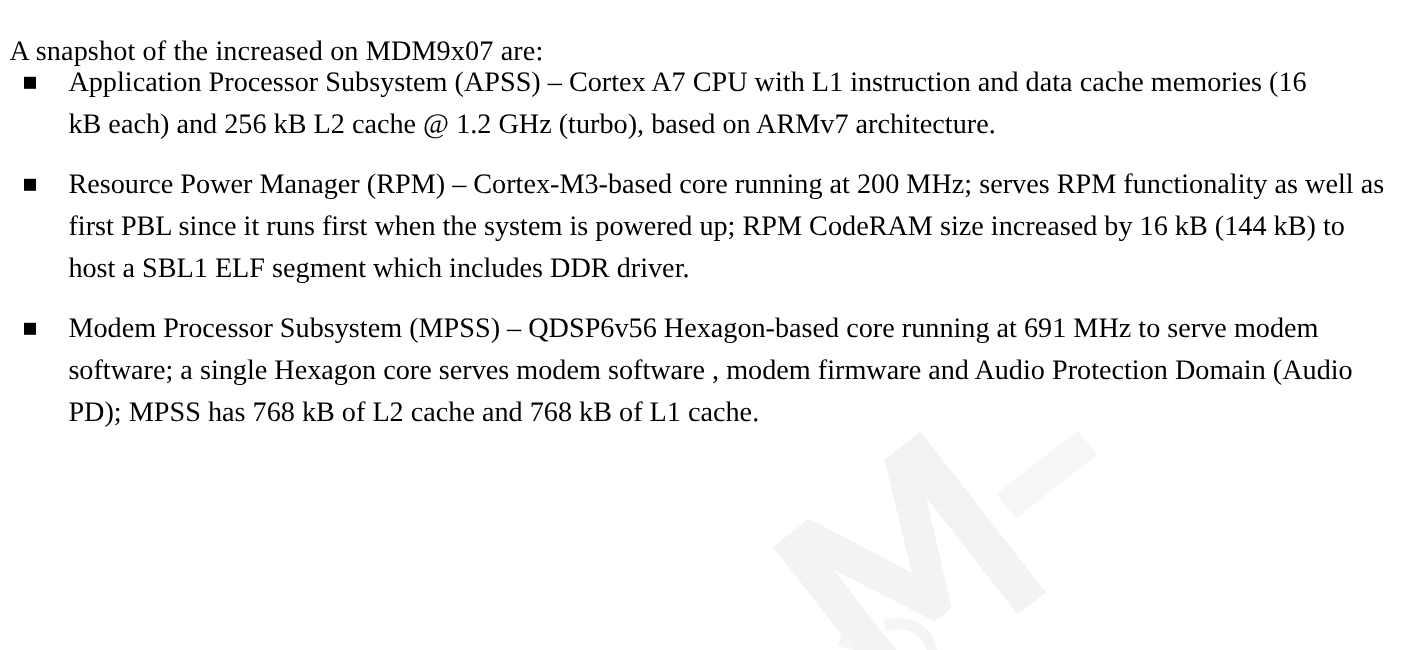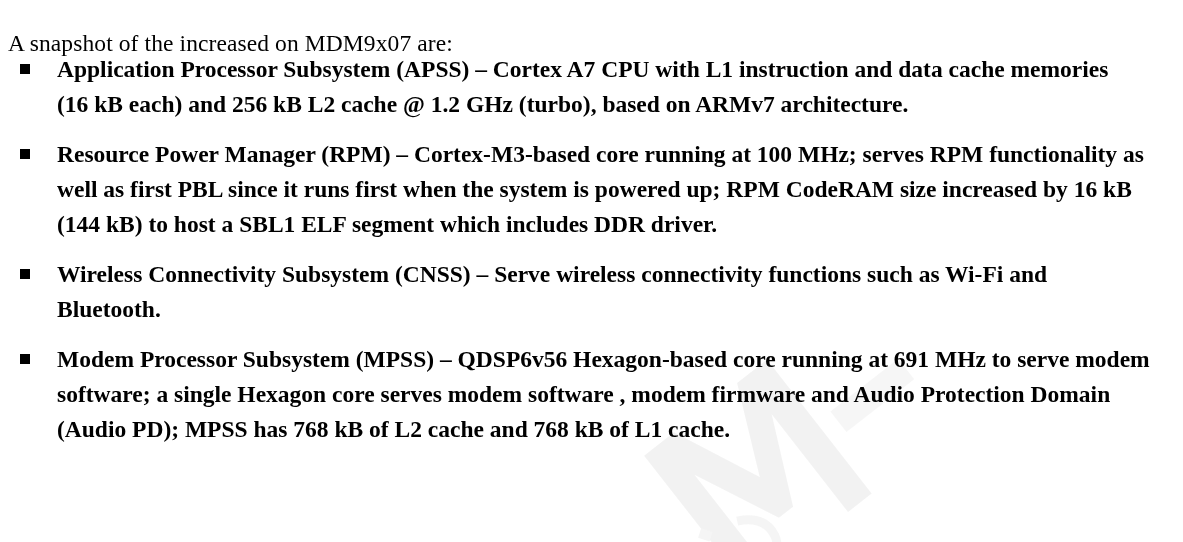--- a/index.html
+++ b/index.html
@@ -54,21 +54,20 @@
   }
 
   .bullet-item {
     position: relative;
     padding-left: 57px;
     padding-right: 18px;
     margin-bottom: 15px;
     font-size: 23.5px;
     line-height: 35px;
     text-align: left;
-    font-weight: bold;
   }
   .bullet-item:last-child { margin-bottom: 16px; }
 
   .bullet-marker {
     position: absolute;
     left: 20px;
     top: 12px;
     width: 10px;
     height: 10px;
     background: #000000;
@@ -107,27 +106,23 @@
 
   <ul class="bullet-list" style="list-style:none;margin:0;padding:0;">
 
     <li class="bullet-item w-apss">
       <span class="bullet-marker"></span>
       <span class="bullet-text">Application Processor Subsystem (APSS) – Cortex A7 CPU with L1 instruction and data cache memories (16 kB each) and 256 kB L2 cache @ 1.2 GHz (turbo), based on ARMv7 architecture.</span>
     </li>
 
     <li class="bullet-item w-rpm">
       <span class="bullet-marker"></span>
-      <span class="bullet-text">Resource Power Manager (RPM) – Cortex-M3-based core running at 100 MHz; serves RPM functionality as well as first PBL since it runs first when the system is powered up; RPM CodeRAM size increased by 16 kB (144 kB) to host a SBL1 ELF segment which includes DDR driver.</span>
+      <span class="bullet-text">Resource Power Manager (RPM) – Cortex-M3-based core running at 200 MHz; serves RPM functionality as well as first PBL since it runs first when the system is powered up; RPM CodeRAM size increased by 16 kB (144 kB) to host a SBL1 ELF segment which includes DDR driver.</span>
     </li>
 
-    <li class="bullet-item w-cnss">
-      <span class="bullet-marker"></span>
-      <span class="bullet-text">Wireless Connectivity Subsystem (CNSS) – Serve wireless connectivity functions such as Wi-Fi and Bluetooth.</span>
-    </li>
 
     <li class="bullet-item w-mpss">
       <span class="bullet-marker"></span>
       <span class="bullet-text">Modem Processor Subsystem (MPSS) – QDSP6v56 Hexagon-based core running at 691 MHz to serve modem software; a single Hexagon core serves modem software , modem firmware and Audio Protection Domain (Audio PD); MPSS has 768 kB of L2 cache and 768 kB of L1 cache.</span>
     </li>
 
   </ul>
 </div>
 
 </body></html>

